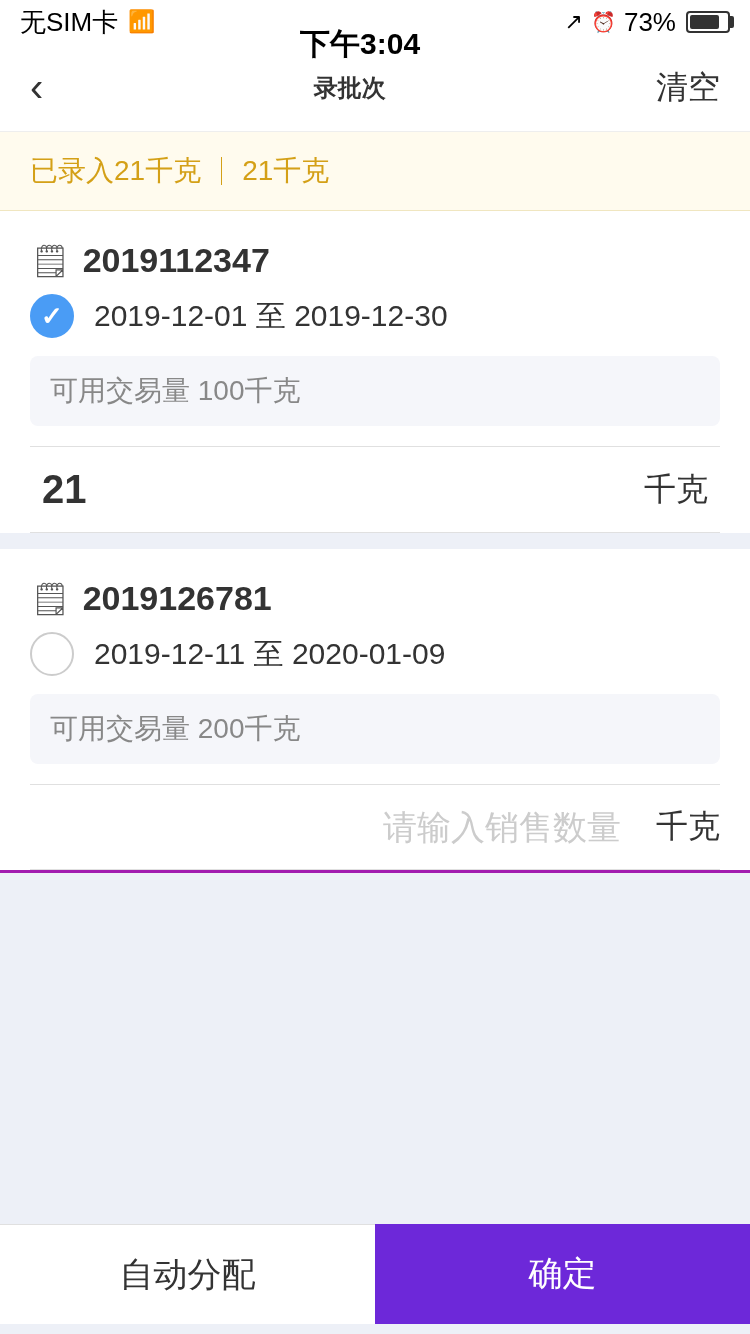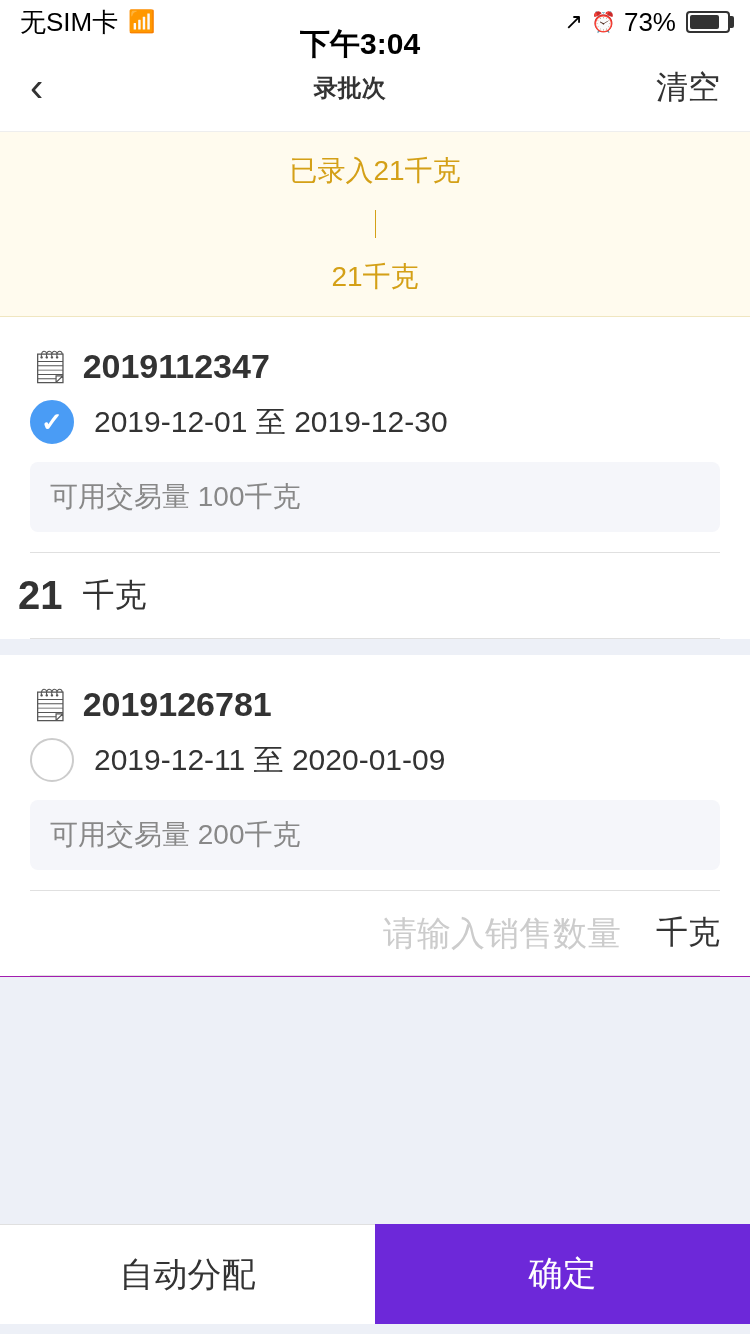--- a/index.html
+++ b/index.html
@@ -99,21 +99,20 @@
     }
 
     
     .info-banner {
       background: #fffbee;
       padding: 20px 30px;
       display: flex;
       align-items: center;
       gap: 20px;
       border-bottom: 1px solid #f0e6c0;
-      flex-direction: column;
     }
     .info-banner-text {
       font-size: 28px;
       color: #d4a017;
     }
     .info-banner-divider {
       width: 1px;
       height: 28px;
       background: #d4a017;
     }
@@ -184,22 +183,22 @@
       margin: 0 0 0 0;
       font-size: 28px;
       color: #888;
     }
 
     
     .amount-row {
       background: #fff;
       display: flex;
       align-items: center;
-      justify-content: flex-start;
-      padding: 20px 18px;
+      justify-content: space-between;
+      padding: 20px 42px;
       gap: 20px;
     }
     .amount-value {
       font-size: 40px;
       font-weight: 600;
       color: #333;
     }
     .amount-unit {
       font-size: 32px;
       color: #333;
@@ -235,21 +234,21 @@
       background: transparent;
     }
     .qty-input::placeholder {
       color: #ccc;
     }
     .input-unit {
       font-size: 32px;
       color: #333;
     }
     .input-underline {
-      border-bottom: 1px solid #a21caf;
+      border-bottom: 3px solid #a21caf;
     }
 
     
     .empty-area {
       background: #edf0f7;
       flex: 1;
       min-height: 480px;
     }
 
     

